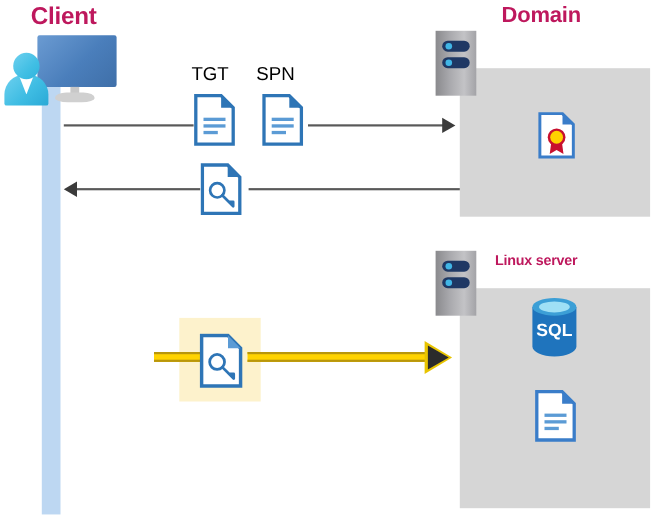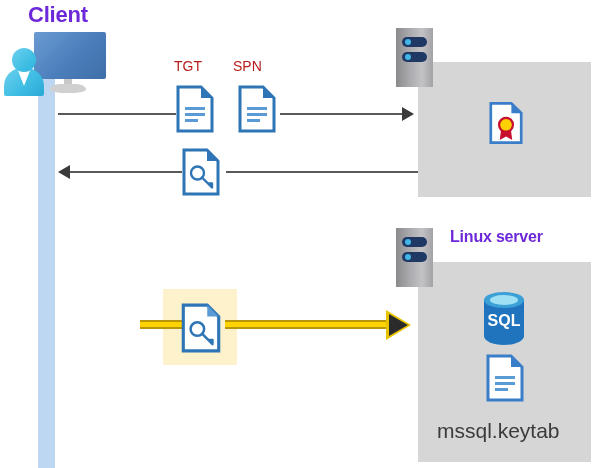--- a/index.html
+++ b/index.html
@@ -16,36 +16,36 @@
     height: 468px;
     background: #ffffff;
     overflow: hidden;
   }
 
   
   .title {
     position: absolute;
     font-family: "Liberation Sans", sans-serif;
     font-weight: bold;
-    color: #6d28d9;
+    color: #be185d;
     letter-spacing: -0.2px;
   }
   #client-title {
     left: 28px; top: 2px;
     font-size: 22px;
   }
   #dc-title {
     left: 456px; top: 2px;
     font-size: 20px;
     line-height: 25px;
     width: 140px;
   }
   #linux-title {
     left: 450px; top: 224px;
-    font-size: 16px;
+    font-size: 13px;
     line-height: 25px;
     width: 150px;
   }
 
   
   .panel {
     position: absolute;
     background: #d6d6d6;
   }
   #dc-panel   { left: 418px; top: 62px;  width: 173px; height: 135px; }
@@ -184,39 +184,39 @@
   
   .doc {
     position: absolute;
     width: 38px; height: 48px;
   }
   .doc svg { display: block; width: 100%; height: 100%; }
 
   .doc-label {
     position: absolute;
     font-family: "Liberation Sans", sans-serif;
-    font-size: 14px;
-    color: #b91c1c;
+    font-size: 17px;
+    color: #000000;
   }
 
   #tgt-doc { left: 176px; top: 85px; }
   #spn-doc { left: 238px; top: 85px; }
   #tgt-label { left: 174px; top: 58px; }
   #spn-label { left: 233px; top: 58px; text-align: right; }
 
   #key-doc-1 { left: 182px; top: 148px; }
   #key-doc-2 { left: 181px; top: 303px; width: 40px; height: 50px; }
 
   #cert-doc { left: 489px; top: 101px; width: 34px; height: 44px; }
   #keytab-doc { left: 486px; top: 354px; width: 38px; height: 48px; }
 
   
   #sql-icon {
     position: absolute;
-    left: 480px; top: 290px;
+    left: 480px; top: 269px;
     width: 48px; height: 56px;
   }
   #sql-icon svg { display:block; width:100%; height:100%; }
 
   
   #keytab-label {
     position: absolute;
     left: 437px; top: 419px;
     font-family: "Liberation Sans", sans-serif;
     font-size: 21px;
@@ -245,21 +245,21 @@
 
   <div class="server-icon" id="dc-server">
     <div class="server-bar b1">
       <div class="server-led"></div>
     </div>
     <div class="server-bar b2">
       <div class="server-led"></div>
     </div>
   </div>
   <div class="title" id="dc-title">
-    <br>
+    <span>Domain</span><br>
   </div>
 
   <div class="doc" id="cert-doc">
     <svg viewBox="0 0 38 48">
       <path d="M2 2 H25 L36 13 V46 H2 Z" fill="#ffffff" stroke="#3a7dc9" stroke-width="3"></path>
       <path d="M25 2 L36 13 H25 Z" fill="#3a7dc9"></path>
       <path d="M14 28 L12 43 L19 39 L26 43 L24 28 Z" fill="#c8102e"></path>
       <circle cx="19" cy="26" r="9" fill="#c8102e"></circle>
       <circle cx="19" cy="26" r="6.5" fill="#ffd100"></circle>
     </svg>
@@ -286,21 +286,20 @@
 
   <div class="doc" id="keytab-doc">
     <svg viewBox="0 0 38 48">
       <path d="M2 2 H25 L36 13 V46 H2 Z" fill="#ffffff" stroke="#3a7dc9" stroke-width="3"></path>
       <path d="M25 2 L36 13 H25 Z" fill="#3a7dc9"></path>
       <rect x="9" y="22" width="20" height="3" fill="#5b9bd5"></rect>
       <rect x="9" y="28" width="20" height="3" fill="#5b9bd5"></rect>
       <rect x="9" y="34" width="13" height="3" fill="#5b9bd5"></rect>
     </svg>
   </div>
-  <div id="keytab-label">mssql.keytab</div>
 
   <div class="line" style="left:58px; top:113px; width:118px;"></div>
   <div class="line" style="left:280px; top:113px; width:124px;"></div>
   <div class="arrow-right" style="left:402px; top:107px;"></div>
 
   <div class="doc-label" id="tgt-label">TGT</div>
   <div class="doc-label" id="spn-label">SPN</div>
 
   <div class="doc" id="tgt-doc">
     <svg viewBox="0 0 38 48">

